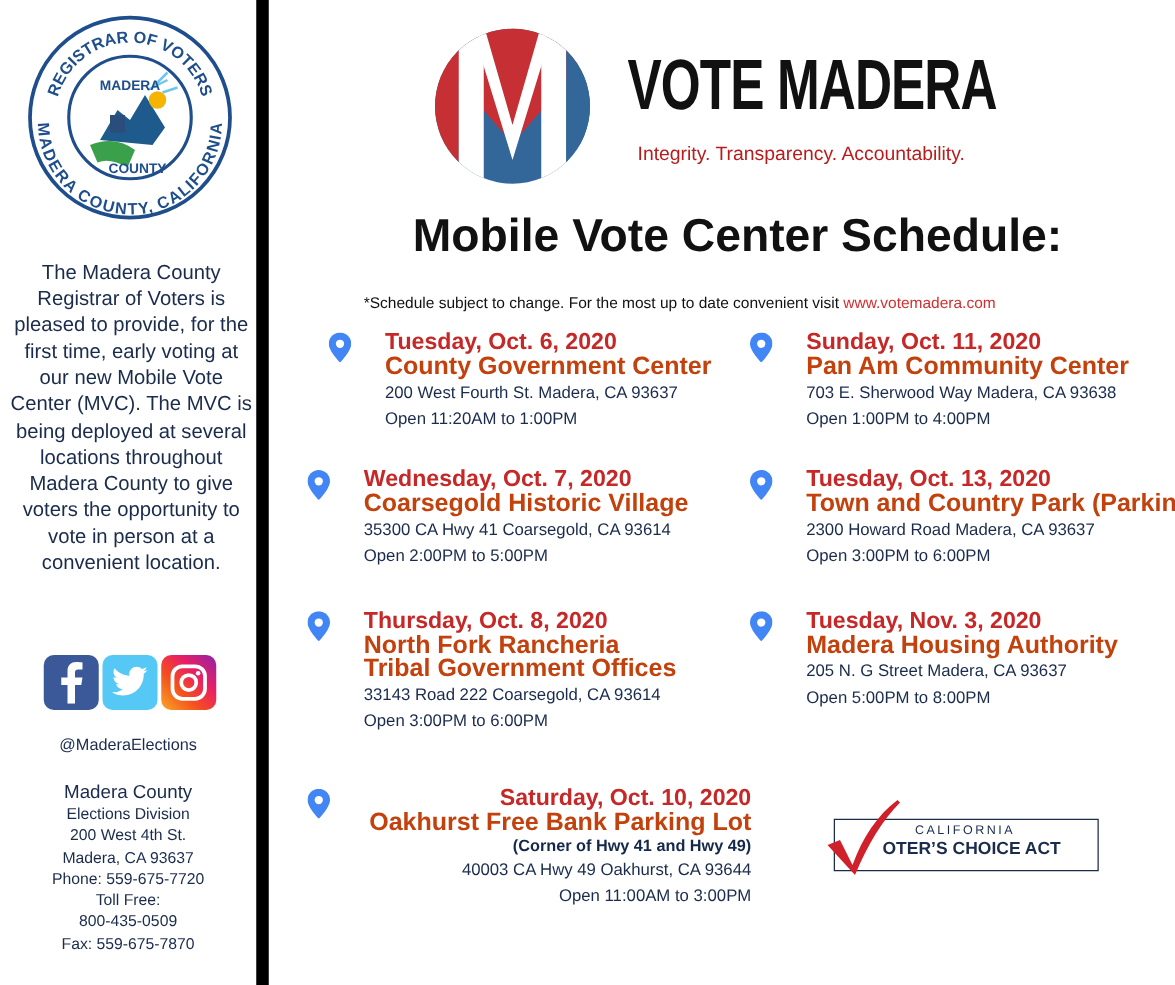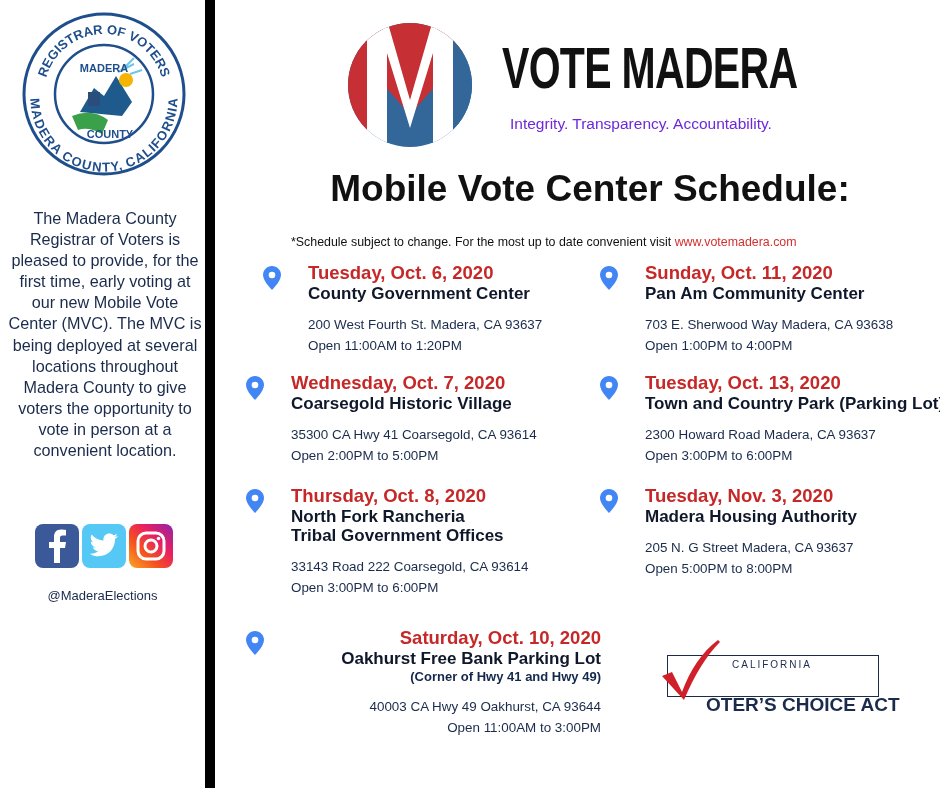--- a/index.html
+++ b/index.html
@@ -12,36 +12,36 @@
   .social .ic { width:44px; height:44px; border-radius:8px; position:relative; display:flex; align-items:center; justify-content:center; }
   .fb { background:#3b5998; }
   .tw { background:#55c8f5; }
   .ig { background:linear-gradient(45deg,#f9a825 0%,#f4511e 35%,#e91e63 65%,#8e24aa 100%); }
   .handle { position:absolute; left:0; width:205px; top:588px; text-align:center; color:#1a2b4c; font-size:13px; }
   .contact { position:absolute; left:0; width:205px; top:624px; text-align:center; color:#1a2b4c; font-size:12.6px; line-height:17.3px; }
   .contact .org { font-size:15px; line-height:19px; }
 
   .logo { position:absolute; left:345px; top:20px; width:130px; height:130px; }
   .brand { position:absolute; left:502px; top:40px; font-family:"Liberation Sans Narrow","Liberation Sans", sans-serif; font-size:57px; font-weight:bold; letter-spacing:-1px; color:#111; transform:scaleX(0.72); transform-origin:left top; line-height:1; }
-  .tagline { position:absolute; left:510px; top:115px; font-size:15.5px; color:#6d28d9; }
+  .tagline { position:absolute; left:510px; top:115px; font-size:15.5px; color:#b91c1c; }
   .title { position:absolute; left:310px; top:168px; width:560px; text-align:center; font-size:37px; font-weight:bold; color:#111; }
   .notice { position:absolute; left:291px; top:235px; font-size:12.4px; color:#111; white-space:nowrap; }
   .notice .link { color:#d32f2f; }
 
   .entry { position:absolute; width:310px; }
   .pin { position:absolute; left:-45px; top:4px; width:18px; height:24px; }
   .date { color:#c62828; font-weight:bold; font-size:18.5px; line-height:22px; white-space:nowrap; }
-  .place { color:#0f172a; font-weight:bold; font-size:17px; line-height:19px; white-space:nowrap; }
+  .place { color:#c2410c; font-weight:bold; font-size:20px; line-height:19px; white-space:nowrap; }
   .sub { color:#14284b; font-size:13px; line-height:17px; font-weight:bold; white-space:nowrap; }
-  .addr { color:#1a2b4c; font-size:13.4px; line-height:21px; margin-top:11px; white-space:nowrap; }
+  .addr { color:#1a2b4c; font-size:13.4px; line-height:21px; white-space:nowrap; }
 
   .vca { position:absolute; left:662px; top:640px; width:220px; height:60px; }
   .vca .box { position:absolute; left:5px; top:15px; width:210px; height:40px; border:1.5px solid #1a2b4c; background:#fff; }
   .vca .ca { position:absolute; left:70px; top:19px; font-size:10px; letter-spacing:2px; color:#1a2b4c; }
-  .vca .act { position:absolute; left:44px; top:30px; font-size:19px; font-weight:bold; color:#1a2b4c; white-space:nowrap;margin-top:24px; }
+  .vca .act { position:absolute; left:44px; top:30px; font-size:14px; font-weight:bold; color:#1a2b4c; white-space:nowrap; }
   .vca svg { position:absolute; left:0; top:0; }
 </style>
 </head>
 <body>
 
 <div class="sidebar">
   <svg class="seal" viewBox="0 0 164 164">
     <defs>
       <path id="arcTop" d="M 22 82 A 60 60 0 0 1 142 82"></path>
       <path id="arcBot" d="M 18 86 A 64 64 0 0 0 146 86"></path>
@@ -76,20 +76,30 @@
       <svg width="30" height="30" viewBox="0 0 30 30">
           <rect x="2" y="2" width="26" height="26" rx="8" fill="none" stroke="#fff" stroke-width="3"></rect>
           <circle cx="15" cy="15" r="6" fill="none" stroke="#fff" stroke-width="3"></circle>
           <circle cx="22.5" cy="7.5" r="1.8" fill="#fff"></circle>
         </svg>
     </div>
   </div>
 
   <div class="handle">@MaderaElections</div>
 
+  <div class="contact">
+    <div class="org">Madera County</div>
+    <div>Elections Division</div>
+    <div>200 West 4th St.</div>
+    <div>Madera, CA 93637</div>
+    <div>Phone: 559-675-7720</div>
+    <div>Toll Free:</div>
+    <div>800-435-0509</div>
+    <div>Fax: 559-675-7870</div>
+  </div>
 </div>
 
 <div class="divider"></div>
 
 <svg class="logo" viewBox="0 0 130 130">
   <defs>
       <clipPath id="circ">
         <circle cx="65" cy="65" r="62"></circle>
       </clipPath>
     </defs>
@@ -110,21 +120,21 @@
 <div class="notice"><span>*Schedule subject to change.  For the most up to date convenient visit </span><span class="link">www.votemadera.com</span></div>
 
 <div class="entry" style="left:308px; top:262px;">
   <svg class="pin" viewBox="0 0 18 24">
       <path d="M9 0 C4 0 0 4 0 9 C0 15 9 24 9 24 C9 24 18 15 18 9 C18 4 14 0 9 0 Z" fill="#4285f4"></path>
       <circle cx="9" cy="9" r="3.3" fill="#fff"></circle>
     </svg>
   <div class="date">Tuesday, Oct. 6, 2020</div>
   <div class="place">County Government Center</div>
   <div class="addr">200 West Fourth St. Madera, CA 93637</div>
-  <div class="addr" style="margin-top:0">Open 11:00AM to 1:20PM</div>
+  <div class="addr" style="margin-top:0">Open 11:20AM to 1:00PM</div>
 </div>
 
 <div class="entry" style="left:291px; top:372px;">
   <svg class="pin" viewBox="0 0 18 24">
       <path d="M9 0 C4 0 0 4 0 9 C0 15 9 24 9 24 C9 24 18 15 18 9 C18 4 14 0 9 0 Z" fill="#4285f4"></path>
       <circle cx="9" cy="9" r="3.3" fill="#fff"></circle>
     </svg>
   <div class="date">Wednesday, Oct. 7, 2020</div>
   <div class="place">Coarsegold Historic Village</div>
   <div class="addr">35300 CA Hwy 41 Coarsegold, CA 93614</div>

